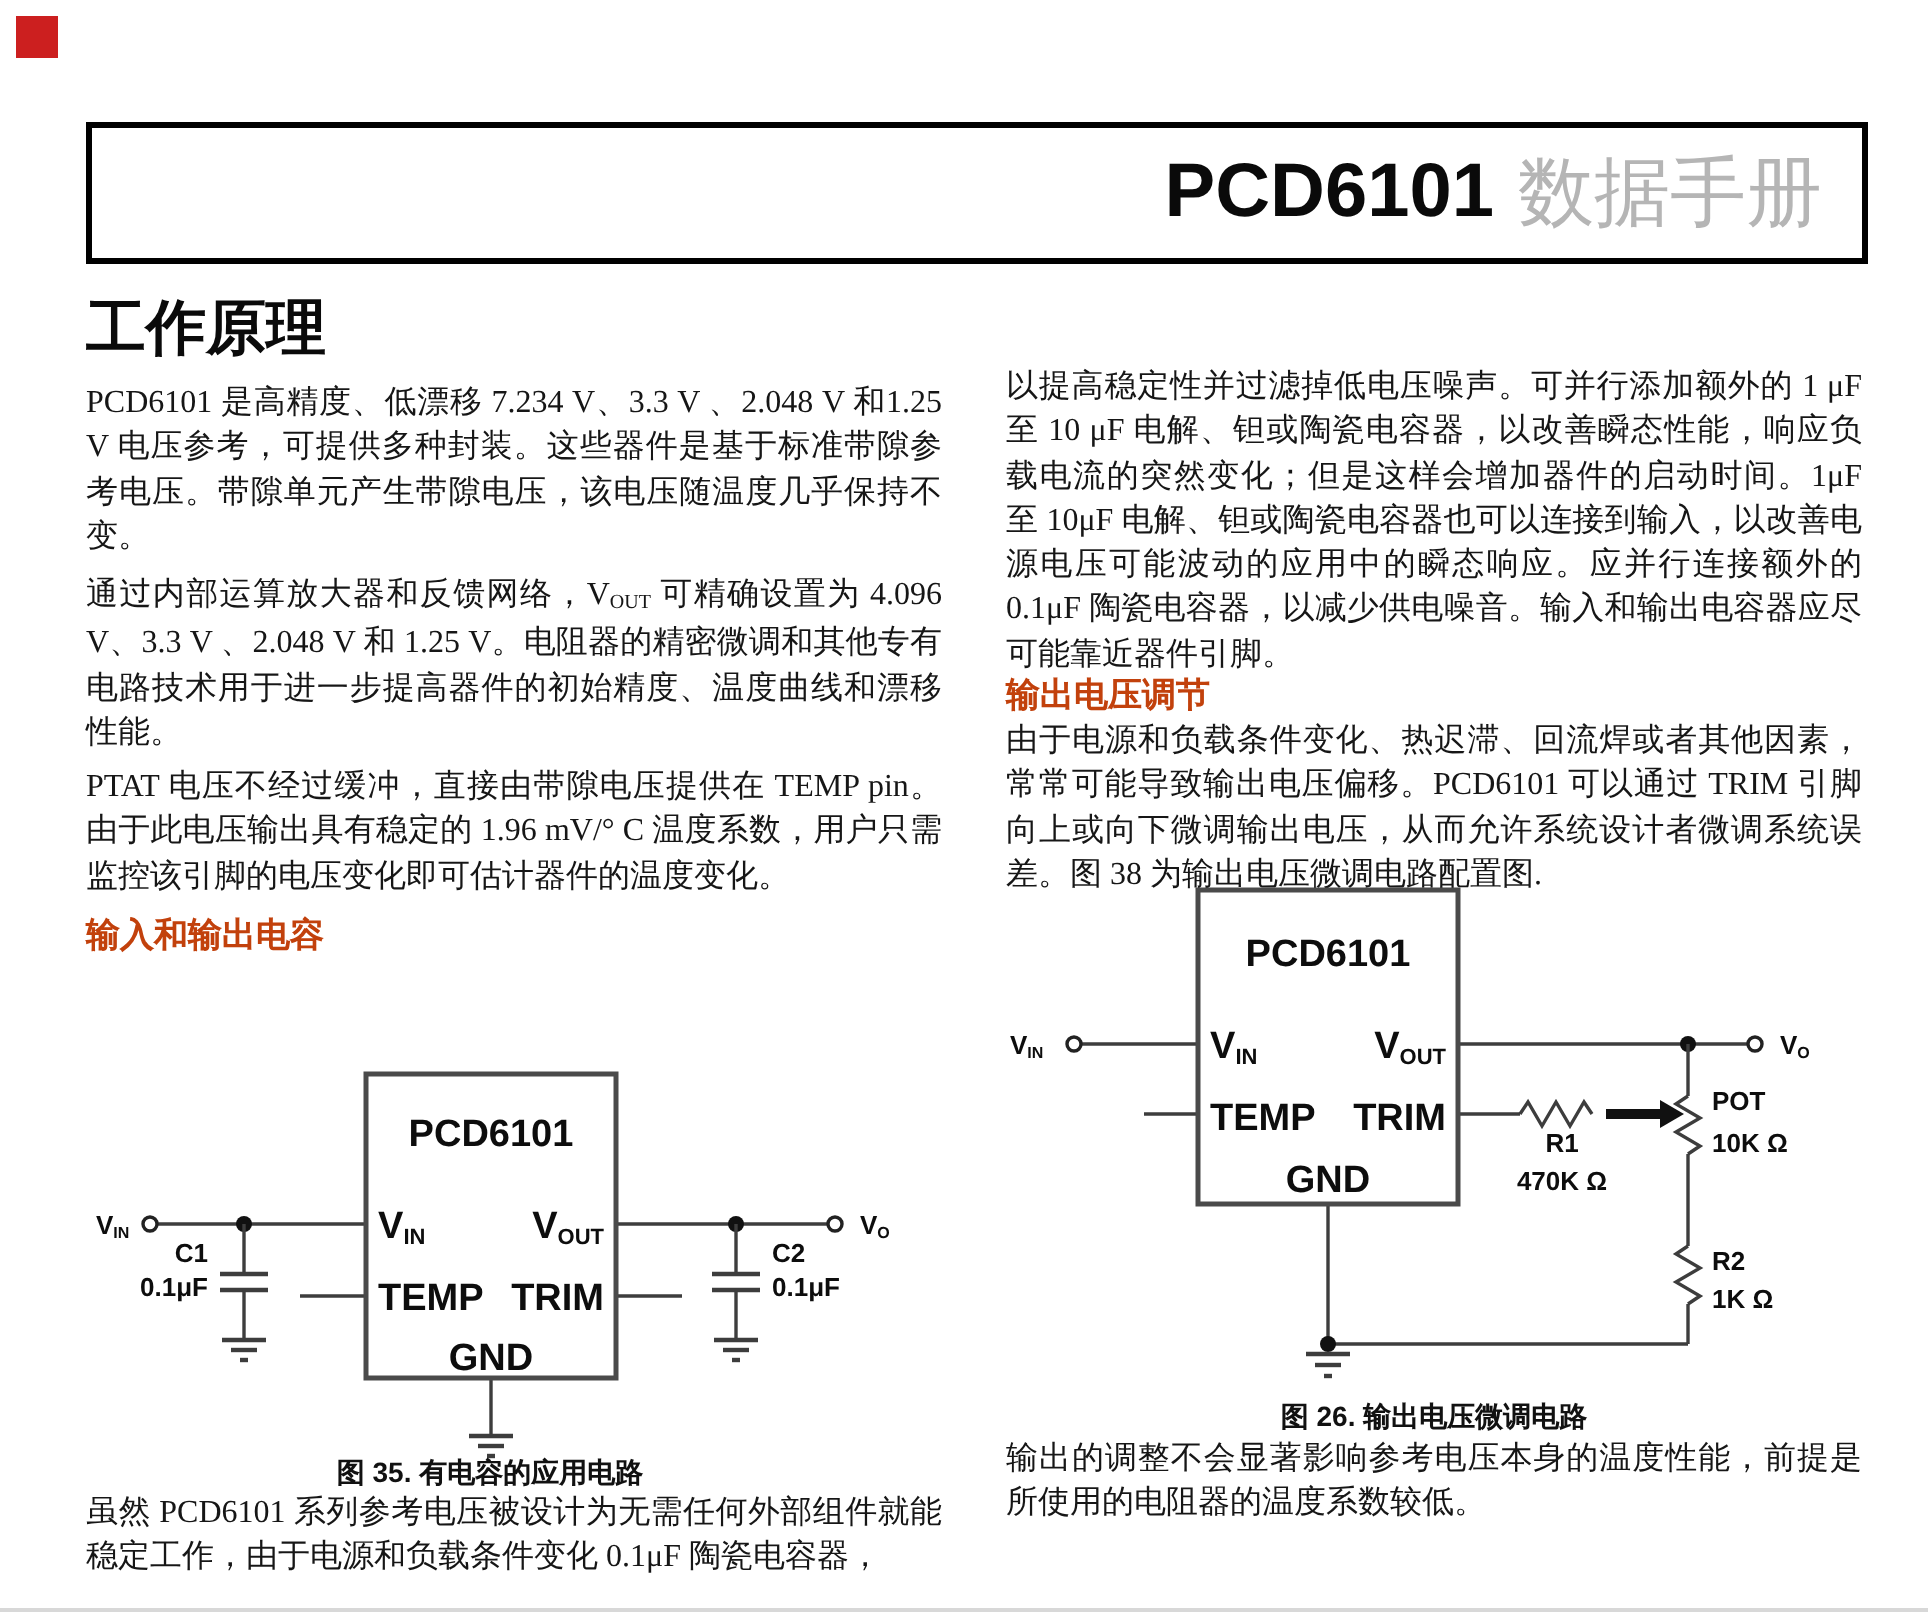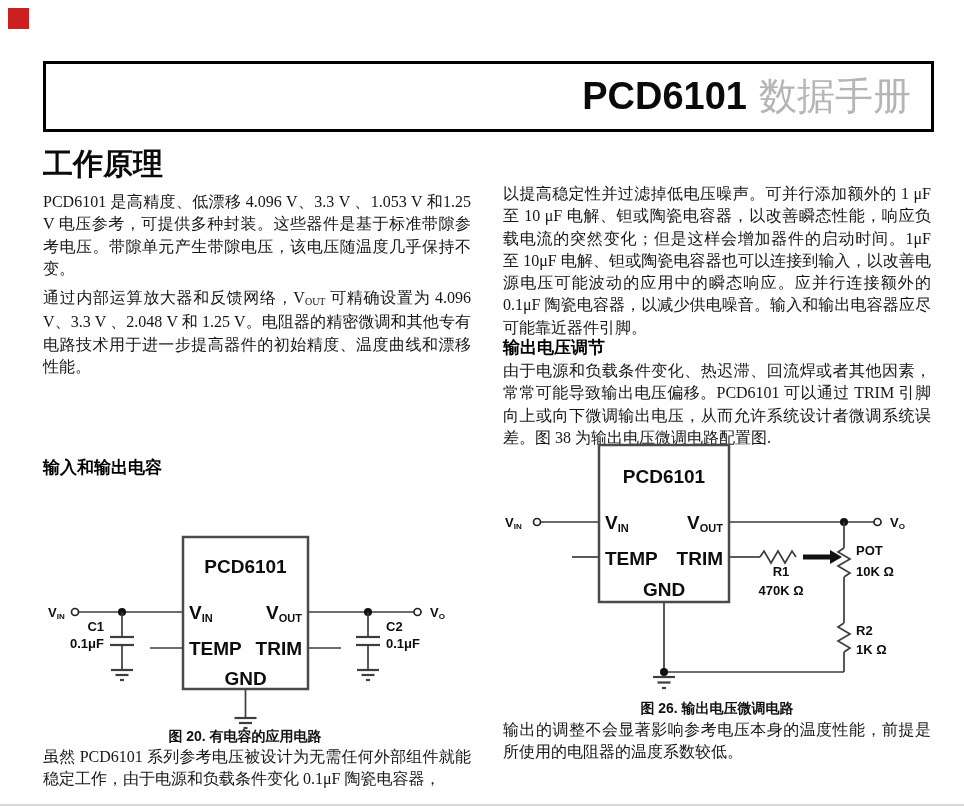--- a/index.html
+++ b/index.html
@@ -11,21 +11,21 @@
   #marker{left:8px;top:8px;width:21px;height:21px;}
   
   #header-box{left:43px;top:61px;width:865px;height:65px;border:3px solid #000;
               display:flex;align-items:center;justify-content:flex-end;padding-right:20px;}
   #header-title{font-size:38px;font-weight:bold;color:#0a0a0a;letter-spacing:0px;}
   #header-sub{font-size:38px;color:#b5b5b5;margin-left:12px;font-weight:normal;}
   
   #h1{left:43px;top:144px;font-size:30px;font-weight:bold;color:#0a0a0a;}
   
   .para{width:428px;font-size:16px;line-height:22.3px;text-align:justify;color:#161616;}
-  .subhead{font-size:17px;font-weight:bold;color:#000000;}
+  .subhead{font-size:17px;font-weight:bold;color:#c2410c;}
   .vsub{font-size:10px;position:relative;top:2px;letter-spacing:0;}
   
   .colL{left:43px;}
   .colR{left:503px;}
   
   .caption{font-size:14px;font-weight:bold;text-align:center;color:#111;}
   
   svg .wire{stroke:#3d3d3d;stroke-width:1.7;fill:none;}
   svg .wire2{stroke:#3d3d3d;stroke-width:2.2;fill:none;}
   svg .boxline{stroke:#4a4a4a;stroke-width:2.5;fill:#ffffff;}
@@ -45,24 +45,25 @@
 
   <div id="marker" class="abs" style="background: rgb(204, 31, 31);"></div>
 
   <div id="header-box" class="abs sans">
     <span id="header-title">PCD6101</span>
     <span id="header-sub">数据手册</span>
   </div>
 
   <div id="h1" class="abs sans">工作原理</div>
 
-  <div class="abs colL para" style="top:191px;">PCD6101 是高精度、低漂移 4.096 V、3.3 V 、1.053 V 和1.25 V 电压参考，可提供多种封装。这些器件是基于标准带隙参考电压。带隙单元产生带隙电压，该电压随温度几乎保持不变。</div>
+  <div class="abs colL para" style="top:191px;">PCD6101 是高精度、低漂移 7.234 V、3.3 V 、2.048 V 和1.25 V 电压参考，可提供多种封装。这些器件是基于标准带隙参考电压。带隙单元产生带隙电压，该电压随温度几乎保持不变。</div>
 
   <div class="abs colL para" style="top:287px;"><span>通过内部运算放大器和反馈网络，V</span><span class="vsub">OUT</span><span> 可精确设置为 4.096 V、3.3 V 、2.048 V 和 1.25 V。电阻器的精密微调和其他专有电路技术用于进一步提高器件的初始精度、温度曲线和漂移性能。</span></div>
 
+  <div class="abs colL para" style="top:383px;">PTAT 电压不经过缓冲，直接由带隙电压提供在 TEMP pin。由于此电压输出具有稳定的 1.96 mV/° C 温度系数，用户只需监控该引脚的电压变化即可估计器件的温度变化。</div>
 
   <div class="abs colL sans subhead" style="top:456px;">输入和输出电容</div>
 
 
   <svg class="abs" style="left:40px;top:535px;" width="430" height="200" viewBox="0 0 430 200">
 
     <line class="wire" x1="38" y1="77" x2="143" y2="77"></line>
     <circle cx="35" cy="77" r="3.5" fill="#fff" stroke="#222" stroke-width="1.7"></circle>
     <circle cx="82" cy="77" r="4" fill="#111"></circle>
 
@@ -104,21 +105,21 @@
 
     <text class="lbl" x="8" y="82"><tspan>V</tspan><tspan class="lblsub" dy="2">IN</tspan></text>
     <text class="lbl" x="390" y="82"><tspan>V</tspan><tspan class="lblsub" dy="2">O</tspan></text>
 
     <text class="lbl" x="64" y="96" text-anchor="end">C1</text>
     <text class="lbl" x="64" y="113" text-anchor="end">0.1μF</text>
     <text class="lbl" x="346" y="96">C2</text>
     <text class="lbl" x="346" y="113">0.1μF</text>
   </svg>
 
-  <div class="abs sans caption" style="left:30px;top:728px;width:430px;">图 20. 有电容的应用电路</div>
+  <div class="abs sans caption" style="left:30px;top:728px;width:430px;">图 35. 有电容的应用电路</div>
 
   <div class="abs colL para" style="top:746px;">虽然 PCD6101 系列参考电压被设计为无需任何外部组件就能稳定工作，由于电源和负载条件变化 0.1μF 陶瓷电容器，</div>
 
   <div class="abs colR para" style="top:183px;">以提高稳定性并过滤掉低电压噪声。可并行添加额外的 1 μF 至 10 μF 电解、钽或陶瓷电容器，以改善瞬态性能，响应负载电流的突然变化；但是这样会增加器件的启动时间。1μF 至 10μF 电解、钽或陶瓷电容器也可以连接到输入，以改善电源电压可能波动的应用中的瞬态响应。应并行连接额外的 0.1μF 陶瓷电容器，以减少供电噪音。输入和输出电容器应尽可能靠近器件引脚。</div>
 
   <div class="abs colR sans subhead" style="top:336px;">输出电压调节</div>
 
   <div class="abs colR para" style="top:360px;">由于电源和负载条件变化、热迟滞、回流焊或者其他因素，常常可能导致输出电压偏移。PCD6101 可以通过 TRIM 引脚向上或向下微调输出电压，从而允许系统设计者微调系统误差。图 38 为输出电压微调电路配置图.</div>
 
   <svg class="abs" style="left:500px;top:443px;" width="430" height="257" viewBox="0 0 430 257">

